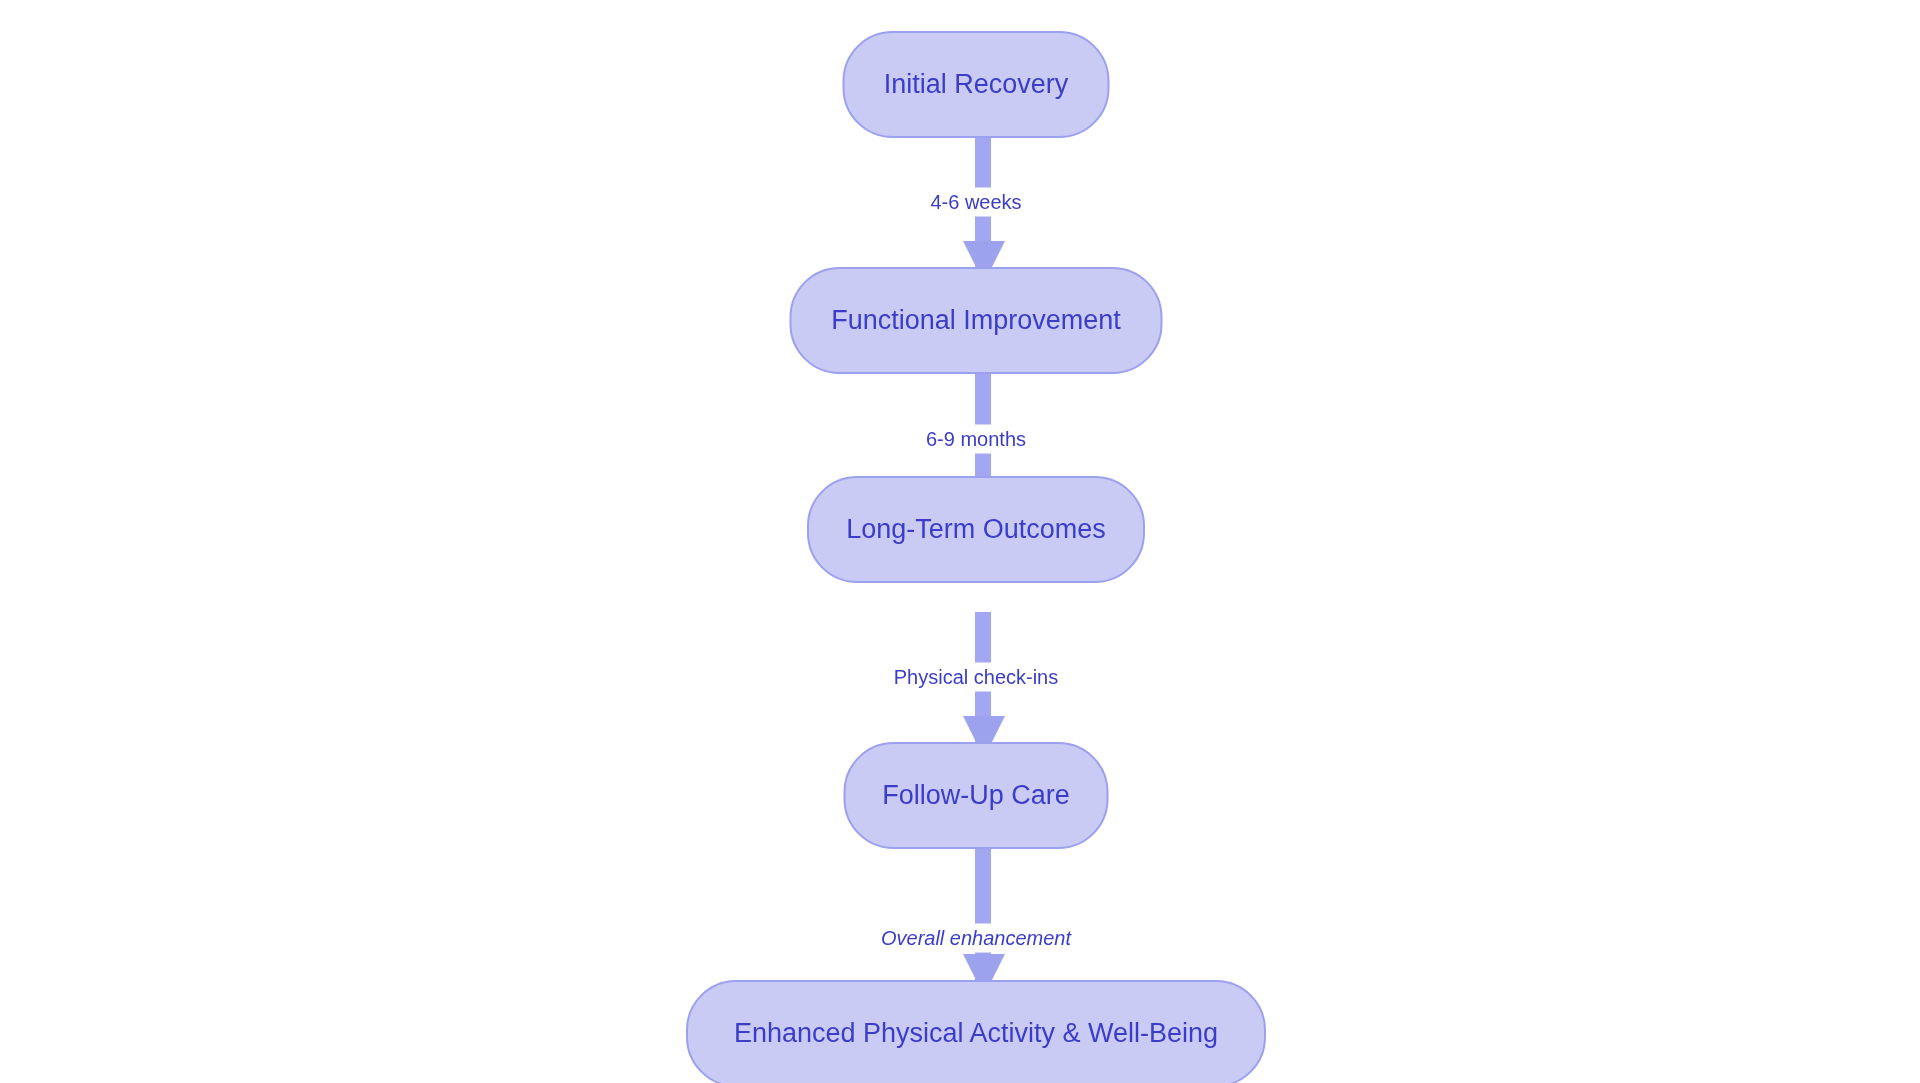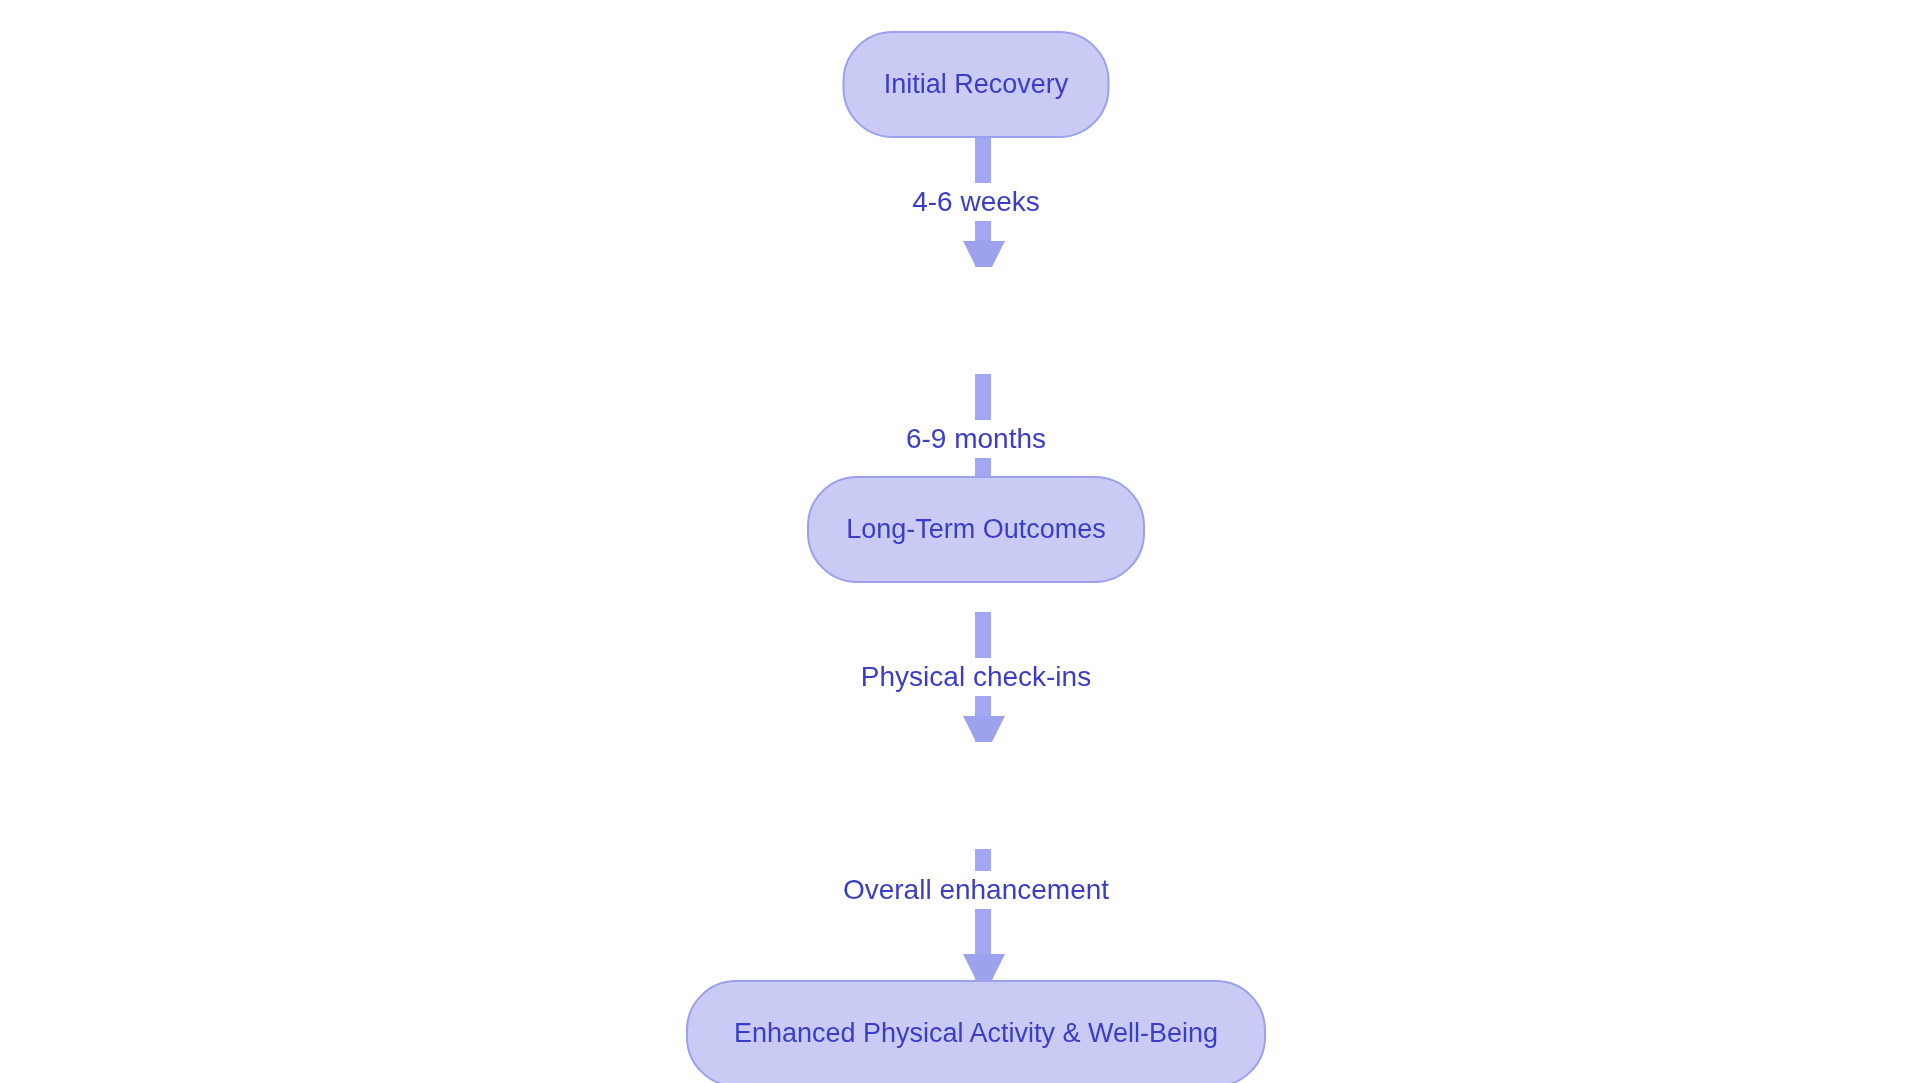--- a/index.html
+++ b/index.html
@@ -69,37 +69,39 @@
   .a2 { top: 463px; }
   .a3 { top: 700px; }
   .a4 { top: 938px; }
 
   .edge-label {
     position: absolute;
     left: 50%;
     transform: translate(-50%, -50%);
     background: var(--bg);
     padding: 3px 10px;
-    font-size: 28px;
+    font-size: 20px;
     color: var(--edge-text);
     white-space: nowrap;
     z-index: 1;
   }
   .l1 { top: 186px; }
   .l2 { top: 423px; }
   .l3 { top: 661px; }
-  .l4 { top: 874px; }
+  .l4 { top: 922px; font-style: italic; }
 </style>
 </head>
 <body>
 
 <div class="canvas">
 
   <div class="node n1">Initial Recovery</div>
+  <div class="node n2">Functional Improvement</div>
   <div class="node n3">Long-Term Outcomes</div>
+  <div class="node n4">Follow-Up Care</div>
   <div class="node n5">Enhanced Physical Activity &amp; Well-Being</div>
 
   <div class="edge-line e1"></div>
   <div class="arrowhead a1"></div>
   <div class="edge-label l1">4-6 weeks</div>
 
   <div class="edge-line e2"></div>
   <div class="arrowhead a2"></div>
   <div class="edge-label l2">6-9 months</div>
 

